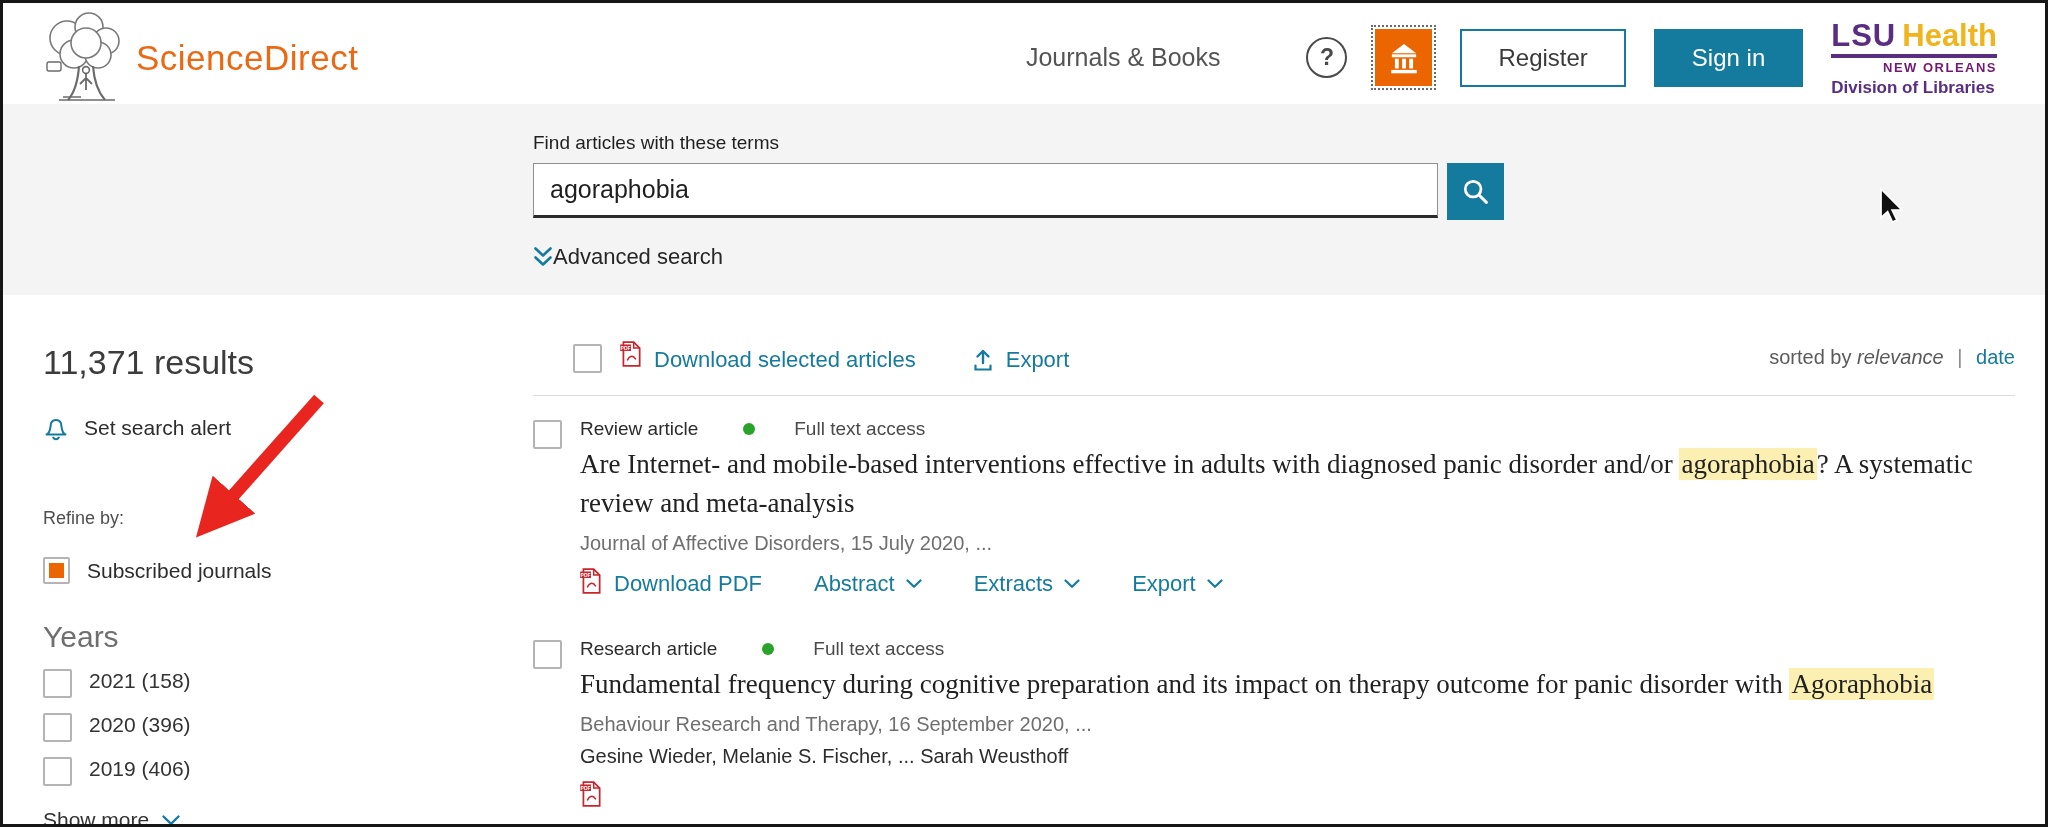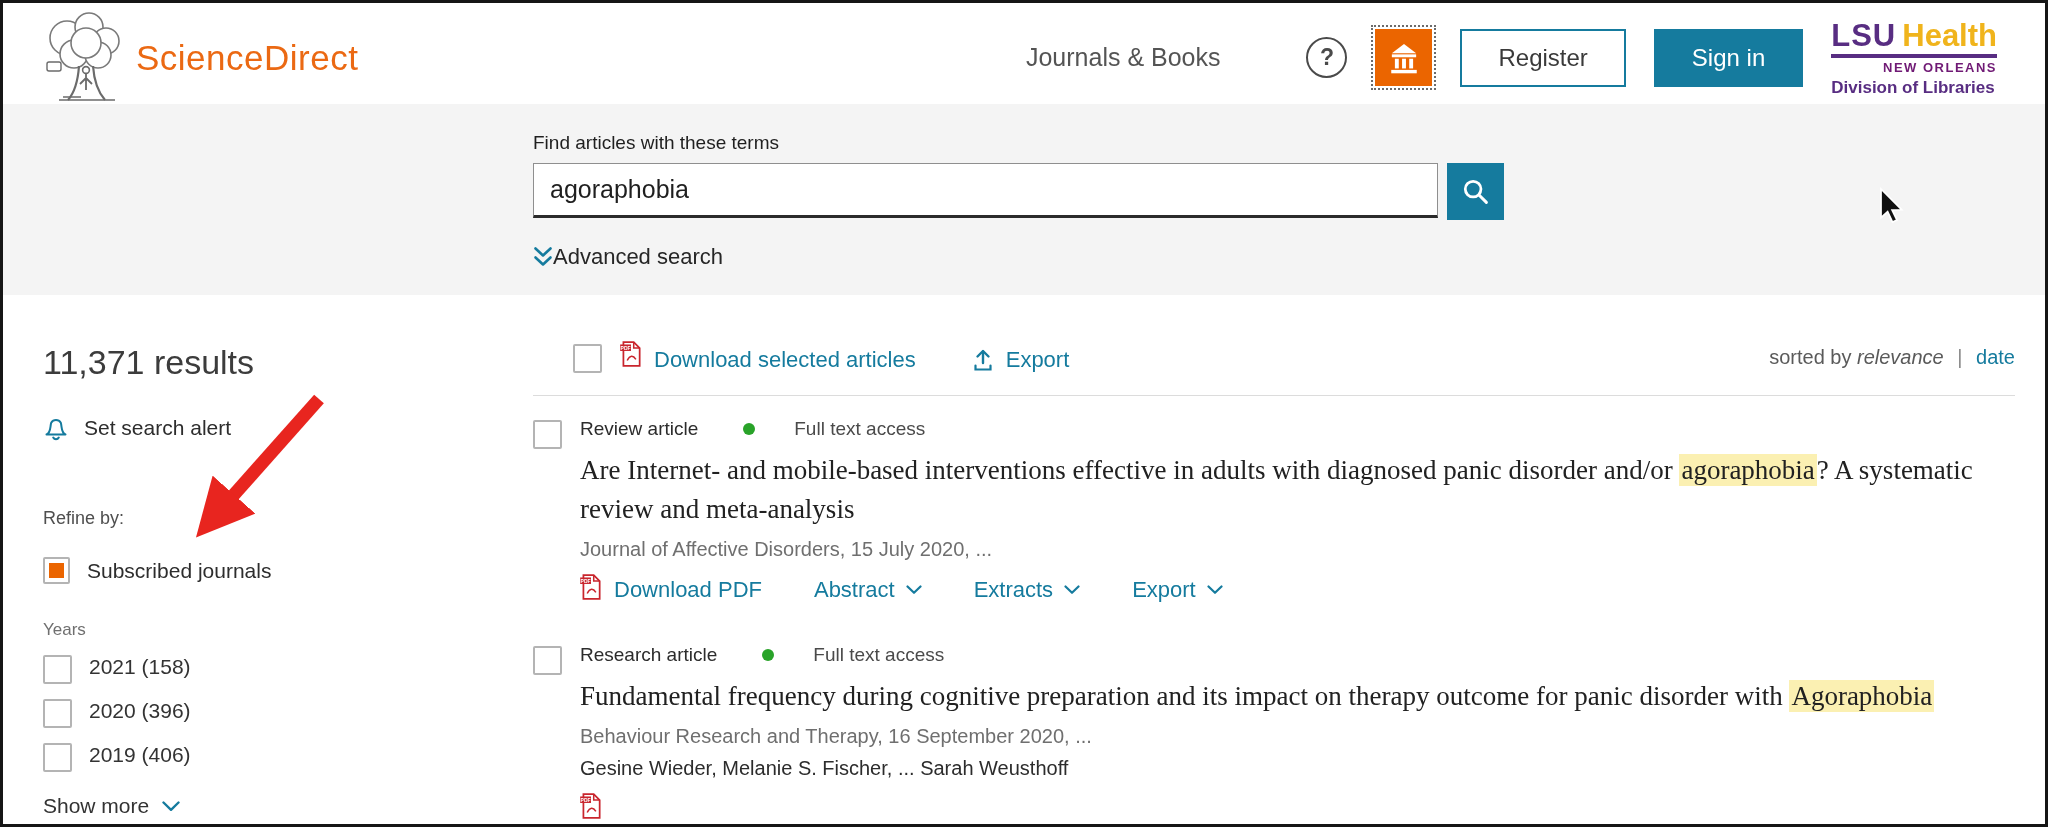--- a/index.html
+++ b/index.html
@@ -35,21 +35,21 @@
               align-items:center;justify-content:center;cursor:pointer;}
   .adv-row{display:flex;align-items:center;margin-top:24px;}
   .adv-label{font-size:22px;color:#262626;}
   
   .content{position:absolute;top:300px;left:0;right:0;bottom:0;background:#fff;}
   .sidebar{position:absolute;left:40px;top:0;width:460px;}
   .results-count{margin-top:40px;font-size:34px;color:#3c3c3c;font-weight:400;}
   .alert-row{margin-top:32px;display:flex;align-items:center;gap:15px;font-size:21px;color:#2d2d2d;}
   .refine-h{margin-top:66px;font-size:18px;color:#4f4f4f;}
   .sub-row{margin-top:28px;display:flex;align-items:center;gap:17px;font-size:21px;color:#2d2d2d;}
-  .years-h{margin-top:36px;font-size:17px;color:#6f6f6f;}
+  .years-h{margin-top:36px;font-size:30px;color:#6f6f6f;}
   .year-row{margin-top:15px;display:flex;align-items:flex-start;gap:17px;font-size:21px;color:#333;}
   .show-more{margin-top:22px;display:flex;align-items:center;gap:13px;font-size:21px;color:#333;}
   .checkbox{width:29px;height:29px;box-sizing:border-box;border:2px solid #b4b4b4;background:#fff;
             border-radius:2px;flex:none;display:inline-block;}
   .checkbox.sm{width:27px;height:27px;}
   .checkbox.checked{display:flex;align-items:center;justify-content:center;}
   .checkbox.checked::after{content:"";width:15px;height:15px;background:#eb6500;display:block;}
   .main{position:absolute;left:530px;top:0;width:1482px;}
   .toolbar{margin-top:38px;display:flex;align-items:flex-end;position:relative;font-size:22px;padding-left:40px;}
   .link{color:#157b9e;text-decoration:none;cursor:pointer;}
@@ -60,21 +60,21 @@
   .sortedby .sep{margin:0 8px;color:#8a8a8a;}
   .divider{border:none;border-top:1px solid #dcdcdc;margin:22px 0 0 0;}
   .article{position:relative;padding-left:47px;}
   .article.first{margin-top:22px;}
   .article.second{margin-top:38px;}
   .article .cb{position:absolute;left:0;top:2px;}
   .meta{display:flex;align-items:center;font-size:19px;color:#2c2c2c;gap:29px;}
   .dot{width:12px;height:12px;border-radius:50%;background:#29a329;margin:0 10px 0 16px;flex:none;}
   .access{color:#4a4a4a;}
   .title{font-family:"Liberation Serif","DejaVu Serif",serif;font-size:27px;color:#212121;
-         margin-top:11px;line-height:1.44;max-width:1445px;font-weight:400;}
+         margin-top:5px;line-height:1.44;max-width:1445px;font-weight:400;}
   .title mark{background:#fbf0b2;color:inherit;padding:1px 2px;}
   .source{margin-top:9px;font-size:20px;color:#6f6f6f;}
   .authors{margin-top:9px;font-size:20px;color:#2c2c2c;}
   .actions{margin-top:13px;display:flex;align-items:center;font-size:22px;}
   .actions .pdf-ic{margin-right:12px;}
   .act-group{display:flex;align-items:center;gap:11px;margin-left:52px;}
   
   .overlay{position:absolute;inset:0;pointer-events:none;z-index:50;}
 </style>
 </head>

